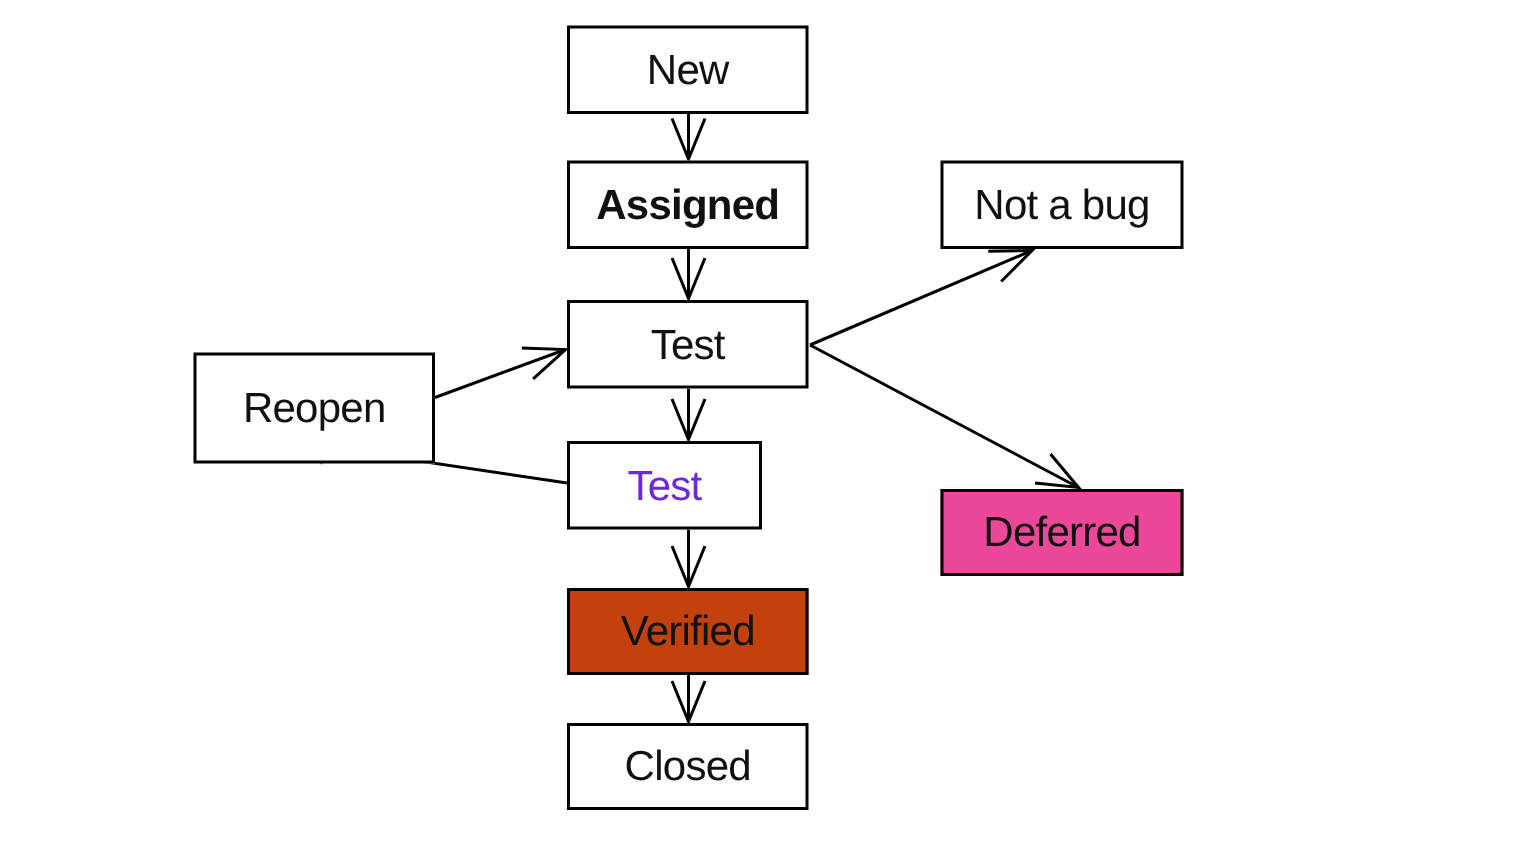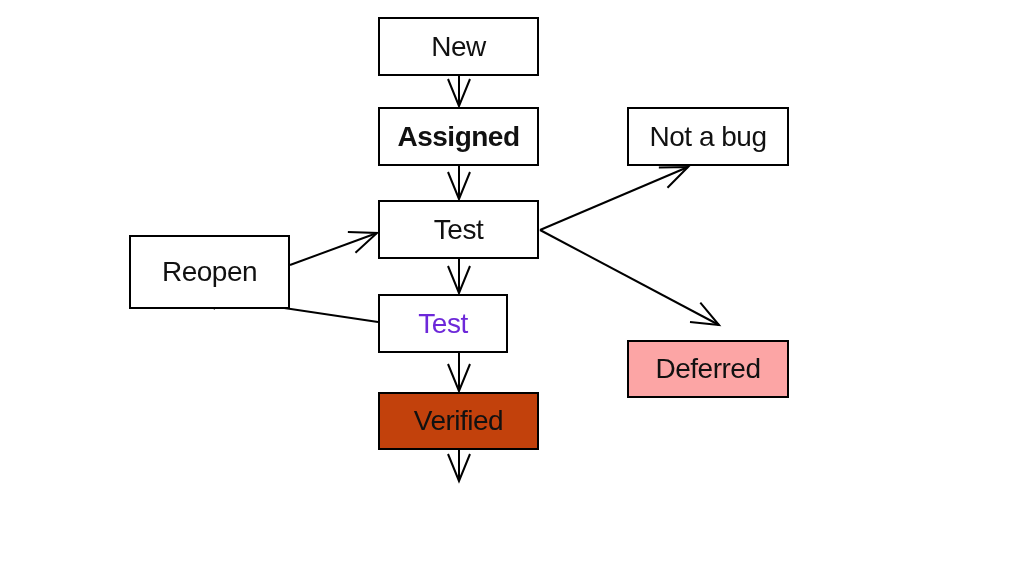--- a/index.html
+++ b/index.html
@@ -68,17 +68,18 @@
       <line x1="540" y1="230" x2="719" y2="325" stroke="#000000" marker-end="url(#arrowhead)"></line>
       <line x1="290" y1="265" x2="377" y2="233" stroke="#000000" marker-end="url(#arrowhead)"></line>
       <line x1="378" y1="322" x2="190" y2="294" stroke="#000000" marker-end="url(#arrowhead)"></line>
     </svg>
 
   <div class="node" style="left: 378px; top: 17px; width: 161px; height: 59px; background: rgb(255, 255, 255); border-color: rgb(0, 0, 0); color: rgb(17, 17, 17);">New</div>
   <div class="node" style="left: 378px; top: 107px; width: 161px; height: 59px; background: rgb(255, 255, 255); border-color: rgb(0, 0, 0); color: rgb(17, 17, 17); font-weight: bold;">Assigned</div>
   <div class="node" style="left: 378px; top: 200px; width: 161px; height: 59px; background: rgb(255, 255, 255); border-color: rgb(0, 0, 0); color: rgb(17, 17, 17);">Test</div>
   <div class="node" style="left: 378px; top: 294px; width: 130px; height: 59px; background: rgb(255, 255, 255); border-color: rgb(0, 0, 0); color: #6d28d9;">Test</div>
   <div class="node" style="left: 378px; top: 392px; width: 161px; height: 58px; background: #c2410c; border-color: rgb(0, 0, 0); color: rgb(17, 17, 17);">Verified</div>
+  <div class="node" style="left: 378px; top: 482px; width: 161px; height: 58px; background: rgb(255, 255, 255); border-color: rgb(0, 0, 0); color: rgb(17, 17, 17);">Closed</div>
   <div class="node" style="left: 129px; top: 235px; width: 161px; height: 74px; background: rgb(255, 255, 255); border-color: rgb(0, 0, 0); color: rgb(17, 17, 17);">Reopen</div>
   <div class="node" style="left: 627px; top: 107px; width: 162px; height: 59px; background: rgb(255, 255, 255); border-color: rgb(0, 0, 0); color: rgb(17, 17, 17);">Not a bug</div>
-  <div class="node" style="left: 627px; top: 326px; width: 162px; height: 58px; background: #fca5a5; border-color: rgb(0, 0, 0); color: rgb(17, 17, 17); margin-top: 14px;">Deferred</div>
+  <div class="node" style="left: 627px; top: 326px; width: 162px; height: 58px; background: #ec4899; border-color: rgb(0, 0, 0); color: rgb(17, 17, 17);">Deferred</div>
 
 </div>
 
 </body></html>

